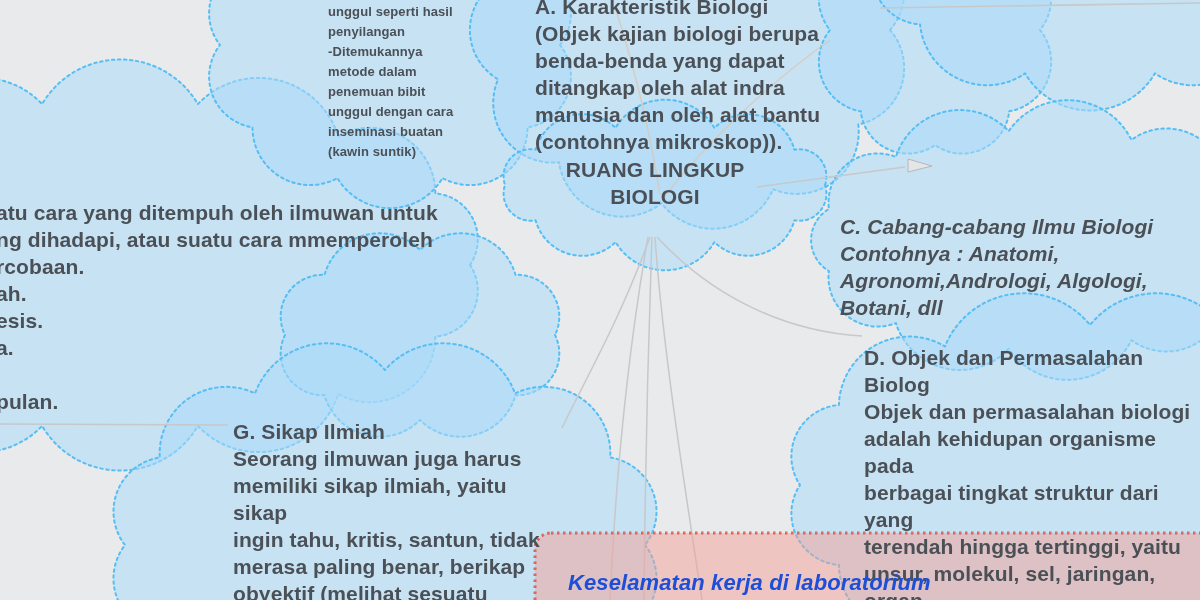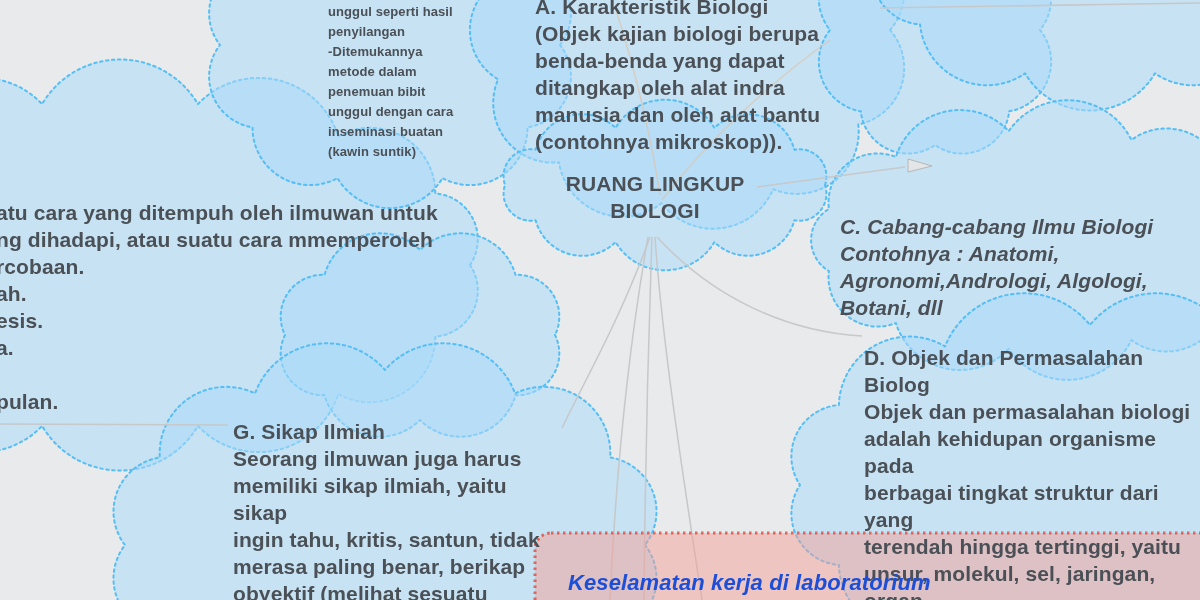--- a/index.html
+++ b/index.html
@@ -59,21 +59,21 @@
 inseminasi buatan
 (kawin suntik)</div>
 
 <div class="node-text" style="left:535px;top:-7px;width:320px;">A. Karakteristik Biologi
 (Objek kajian biologi berupa
 benda-benda yang dapat
 ditangkap oleh alat indra
 manusia dan oleh alat bantu
 (contohnya mikroskop)).</div>
 
-<div class="node-text center" style="left:540px;top:170px;width:230px;">RUANG LINGKUP
+<div class="node-text center" style="left:540px;top:156px;width:230px;">RUANG LINGKUP
 BIOLOGI</div>
 
 <div class="node-text" style="left:-4px;top:199px;width:460px;">atu cara yang ditempuh oleh ilmuwan untuk
 ng dihadapi, atau suatu cara mmemperoleh
 rcobaan.
 ah.
 esis.
 a.
 
 pulan.</div>

